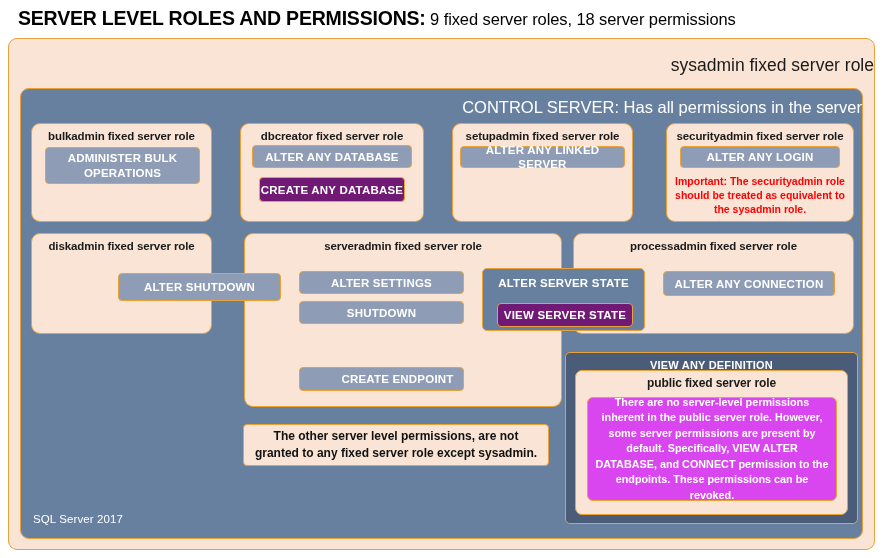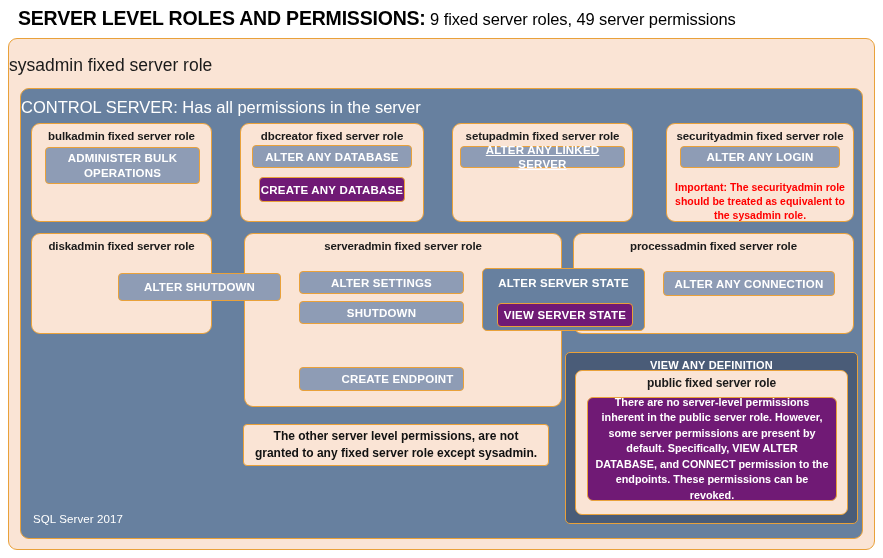--- a/index.html
+++ b/index.html
@@ -47,50 +47,50 @@
 
   
   .note-cream{
     position:absolute;box-sizing:border-box;background:#FAE4D5;
     border:1.8px solid #E9A13A;border-radius:4px;
     display:flex;align-items:center;justify-content:center;text-align:center;
     font-size:12px;font-weight:700;color:#111;line-height:17px;
   }
   .note-red{
     position:absolute;text-align:center;color:#FF0000;
-    font-size:10.5px;font-weight:700;line-height:14px;margin-top:6px;
+    font-size:10.5px;font-weight:700;line-height:14px;
   }
   .note-pill{
-    position:absolute;box-sizing:border-box;background:#701a75;
+    position:absolute;box-sizing:border-box;background:#d946ef;
     border:1.4px solid #E9A13A;border-radius:6px;
     display:flex;align-items:center;justify-content:center;text-align:center;
     color:#ffffff;font-size:10.8px;font-weight:700;line-height:15.5px;
     padding:5px 7px;
   }
   .banner-text{
-    position:absolute;left:0;right:0;text-align:left;color:#ffffff;
+    position:absolute;left:0;right:0;text-align:right;color:#ffffff;
     font-weight:400;white-space:nowrap;
   }
   #footer-label{
     position:absolute;left:33px;top:513px;color:#ffffff;font-size:11.5px;
     font-weight:400;letter-spacing:0.1px;
   }
   .vad-title{
     position:absolute;left:0;right:0;top:6px;text-align:center;
     color:#ffffff;font-size:11px;font-weight:700;letter-spacing:0.2px;
   }
 </style>
 </head>
 <body>
 
 <div id="stage">
 
   <div id="title-bar">
     <span id="title-strong">SERVER LEVEL ROLES AND PERMISSIONS:</span>
-    <span id="title-rest">9 fixed server roles, 49 server permissions</span>
+    <span id="title-rest">9 fixed server roles, 18 server permissions</span>
   </div>
 
   <div class="cream" style="left:8px;top:38px;width:867px;height:512px;">
     <div class="banner-text" style="top:16px;font-size:17.5px;color:#1a1a1a;">sysadmin  fixed  server  role</div>
   </div>
 
   <div class="slate" style="left:20px;top:88px;width:843px;height:451px;">
     <div class="banner-text" style="top:9px;font-size:16.5px;">CONTROL SERVER: Has all permissions in the server</div>
   </div>
 
@@ -103,21 +103,21 @@
 
   <div class="cream" style="left:240px;top:123px;width:184px;height:99px;">
     <div class="role-title">dbcreator fixed server role</div>
   </div>
   <div class="pill" style="left:252px;top:145px;width:160px;height:23px;">ALTER ANY DATABASE</div>
   <div class="pill dark" style="left:259px;top:177px;width:146px;height:25px;">CREATE  ANY DATABASE</div>
 
   <div class="cream" style="left:452px;top:123px;width:181px;height:99px;">
     <div class="role-title">setupadmin fixed server role</div>
   </div>
-  <div class="pill" style="left:460px;top:146px;width:165px;height:22px;text-decoration:underline;">ALTER ANY LINKED SERVER</div>
+  <div class="pill" style="left:460px;top:146px;width:165px;height:22px;">ALTER ANY LINKED SERVER</div>
 
   <div class="cream" style="left:666px;top:123px;width:188px;height:99px;">
     <div class="role-title">securityadmin  fixed server role</div>
   </div>
   <div class="pill" style="left:680px;top:146px;width:160px;height:22px;">ALTER ANY LOGIN</div>
   <div class="note-red" style="left:670px;top:174px;width:180px;">Important:  The securityadmin role should  be treated as equivalent to the  sysadmin role.</div>
 
   <div class="cream" style="left:31px;top:233px;width:181px;height:101px;">
     <div class="role-title">diskadmin  fixed server role</div>
   </div>

